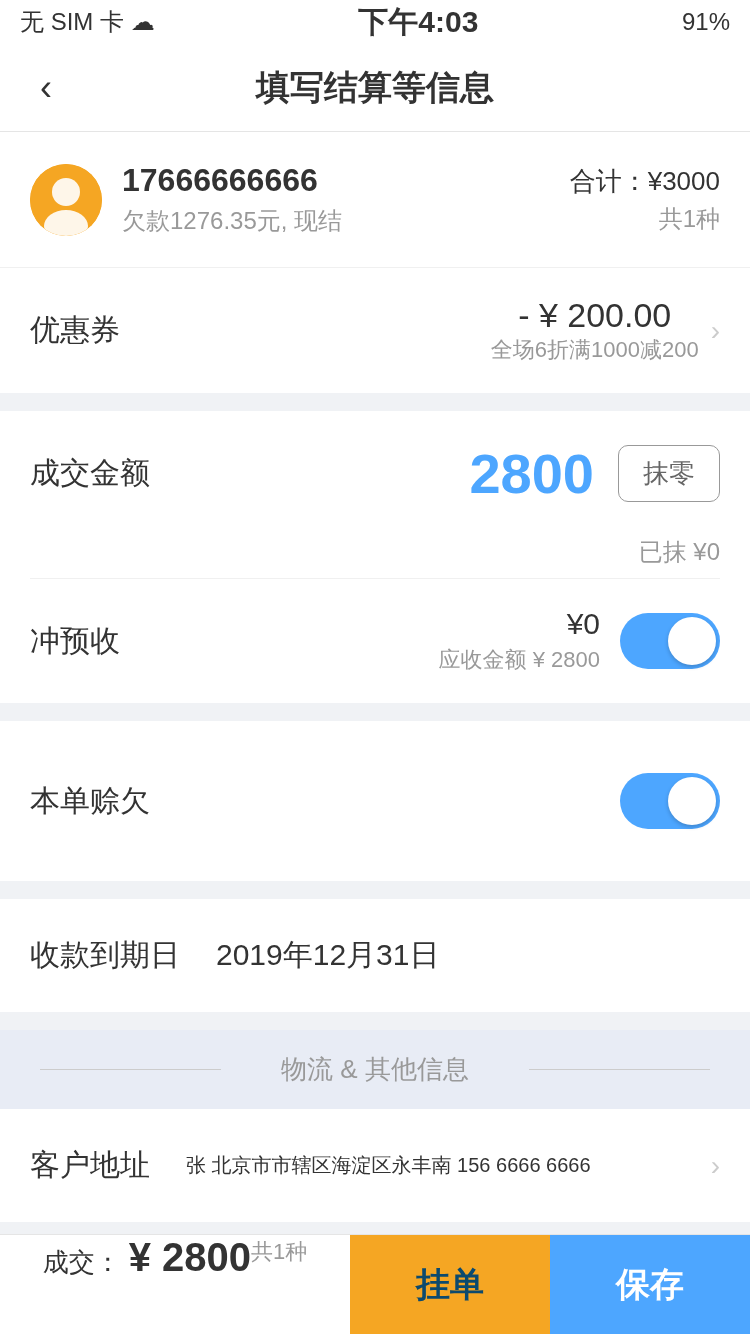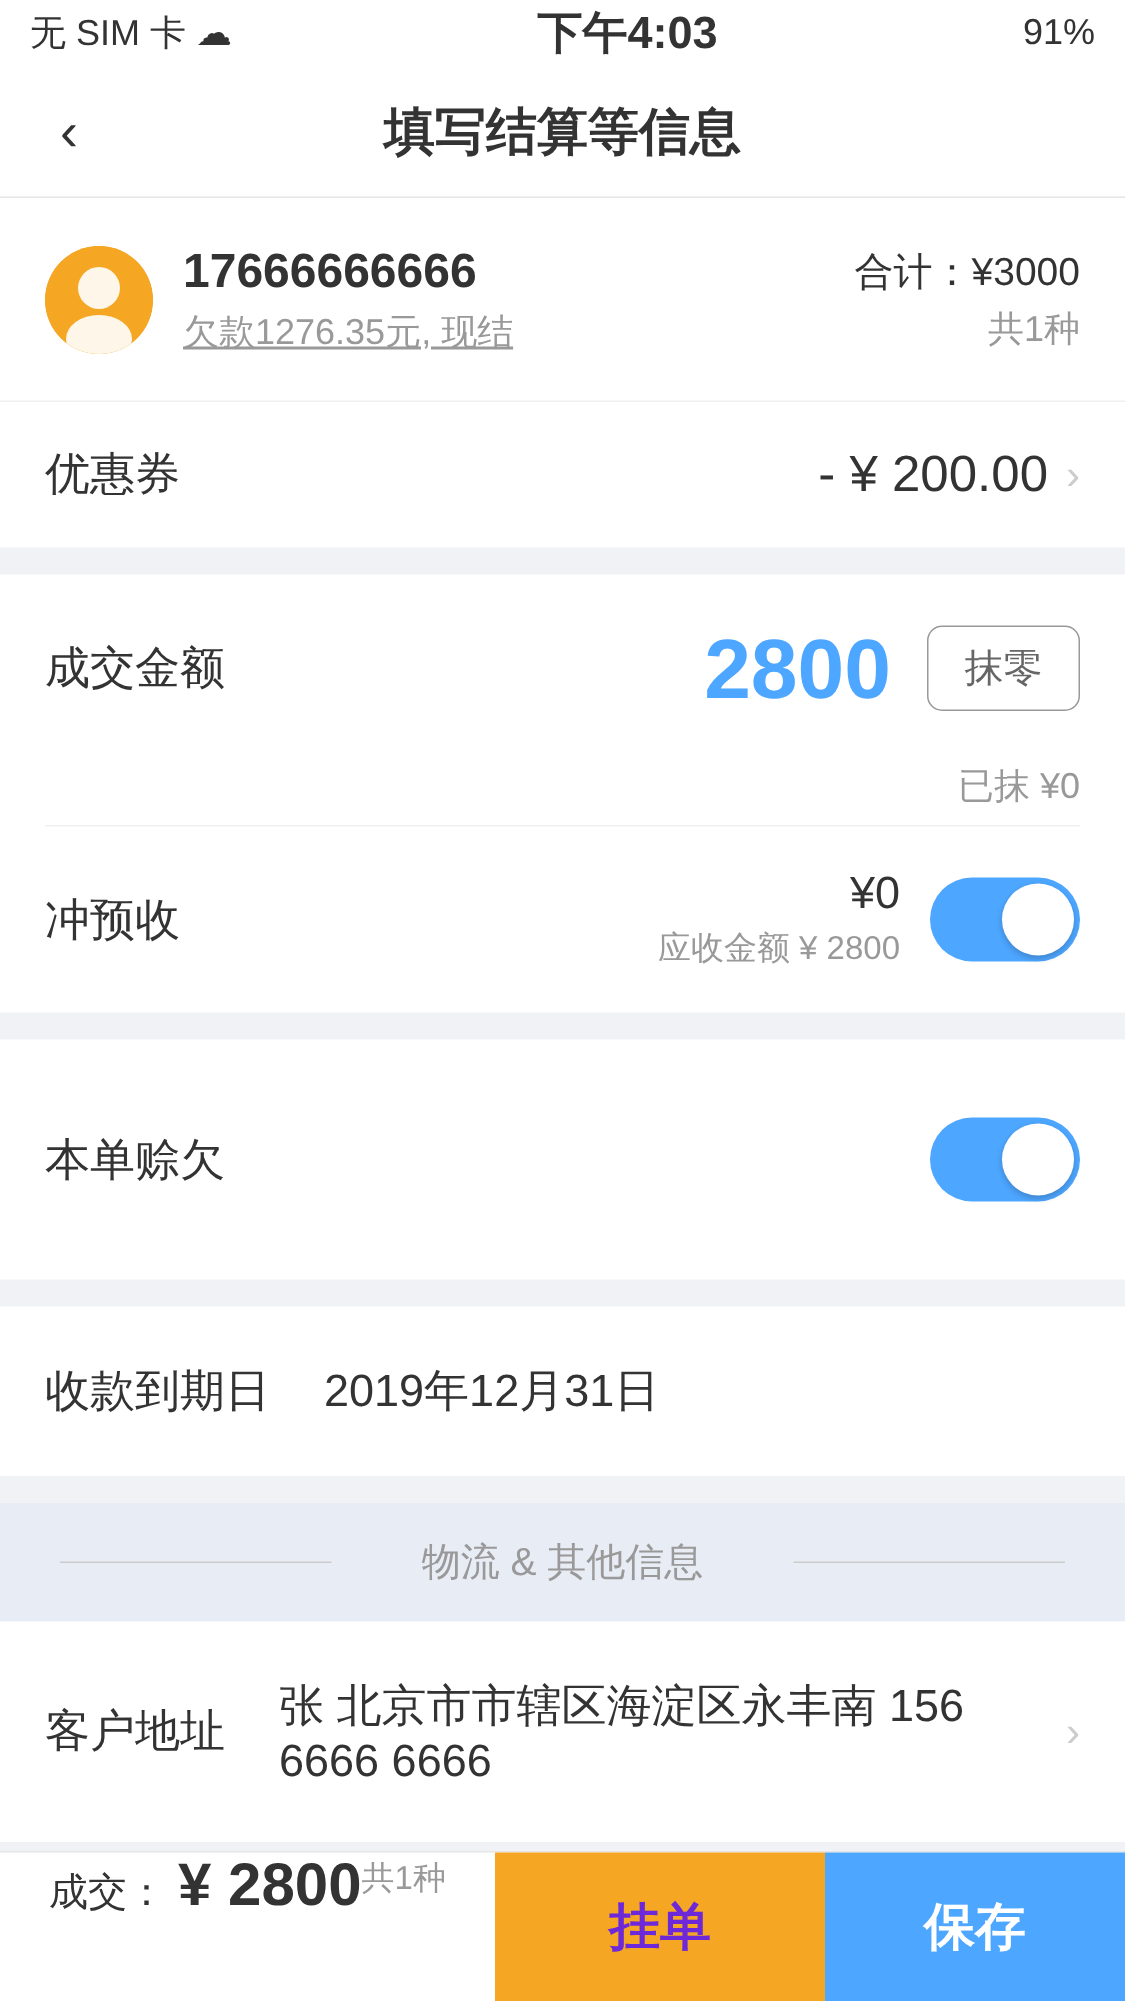--- a/index.html
+++ b/index.html
@@ -83,21 +83,20 @@
     }
     .customer-info .phone {
       font-size: 32px;
       font-weight: 600;
       color: #333;
     }
     .customer-info .debt {
       font-size: 24px;
       color: #999;
       margin-top: 6px;
-      text-decoration: underline;
     }
     .customer-right {
       text-align: right;
     }
     .customer-right .total-label {
       font-size: 26px;
       color: #333;
     }
     .customer-right .total-count {
       font-size: 24px;
@@ -306,21 +305,21 @@
       justify-content: space-between;
       padding: 36px 0;
     }
     .address-label {
       font-size: 30px;
       color: #333;
       flex-shrink: 0;
       margin-right: 36px;
     }
     .address-value {
-      font-size: 30px;
+      font-size: 20px;
       color: #333;
       flex: 1;
     }
 
     
     .bottom-bar {
       position: fixed;
       bottom: 0;
       left: 0;
       width: 750px;
@@ -349,28 +348,28 @@
       display: flex;
       align-items: baseline;
       gap: 8px;
     }
     .bottom-count {
       font-size: 22px;
       color: #999;
       margin-top: 2px;
     }
     .btn-hang {
-      width: 220px;
+      width: 200px;
       background: #f5a623;
       display: flex;
       align-items: center;
       justify-content: center;
       font-size: 34px;
       font-weight: 600;
-      color: #6d28d9;
+      color: #0c4a6e;
       cursor: pointer;
     }
     .btn-save {
       width: 200px;
       background: #4da6ff;
       display: flex;
       align-items: center;
       justify-content: center;
       font-size: 34px;
       font-weight: 600;
@@ -420,20 +419,21 @@
       <div class="total-label">合计：¥3000</div>
       <div class="total-count">共1种</div>
     </div>
   </div>
 
   <div class="coupon-row">
     <div class="coupon-label">优惠券</div>
     <div class="coupon-right">
       <div style="text-align:center;">
         <div class="coupon-discount">- ¥ 200.00</div>
+        <div class="coupon-desc">全场6折满1000减200</div>
       </div>
       <span class="chevron-icon">›</span>
     </div>
   </div>
 </div>
 
 <div class="deal-section">
   <div class="deal-row">
     <div class="deal-label">成交金额</div>
     <div class="deal-right">

